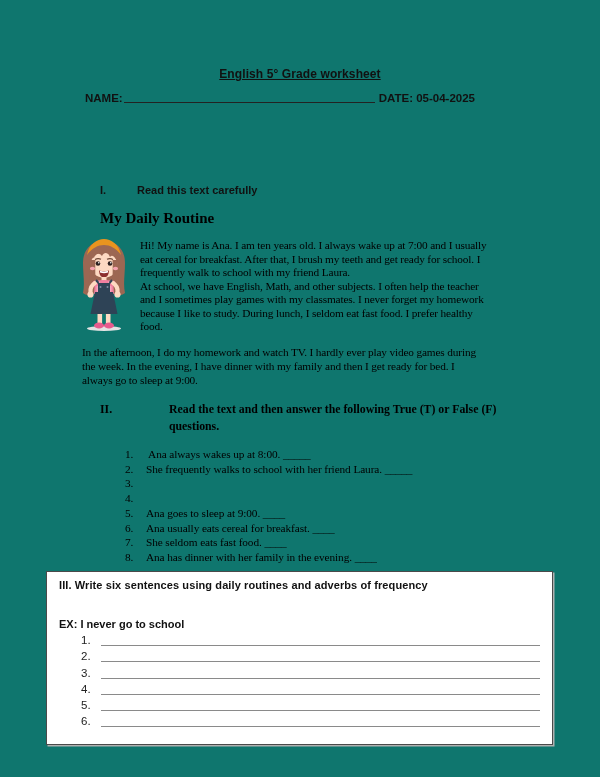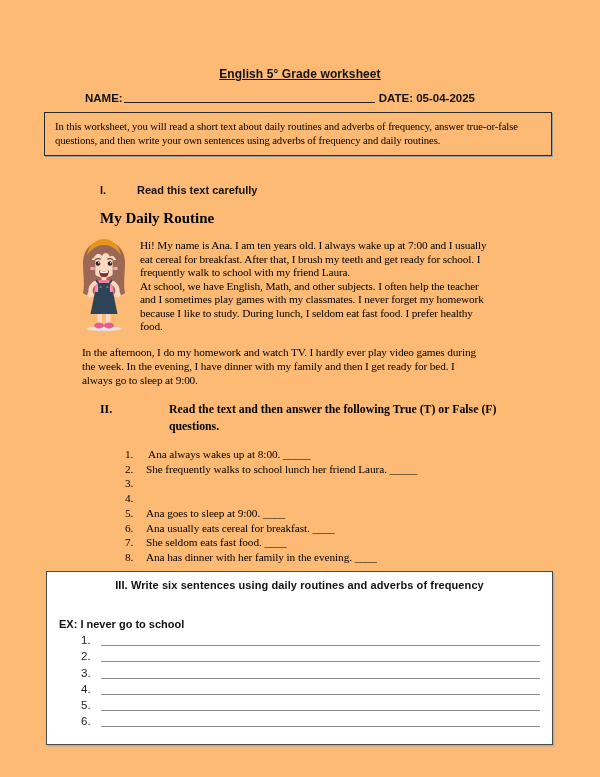--- a/index.html
+++ b/index.html
@@ -1,16 +1,16 @@
 <!DOCTYPE html>
 <html><head>
 <meta charset="utf-8">
 <style>
   html,body{margin:0;padding:0;background:#ffffff;}
-  .page{position:relative;width:600px;height:777px;background:#fdba74;overflow:hidden;
+  .page{position:relative;width:600px;height:777px;background:#0f766e;overflow:hidden;
         font-family:"Liberation Sans",sans-serif;color:#111;}
   .serif{font-family:"Liberation Serif","DejaVu Serif",serif;color:#000;}
 
   .title{position:absolute;top:67px;left:0;width:100%;text-align:center;
          font-size:12px;font-weight:700;text-decoration:underline;letter-spacing:.1px;}
 
   .nameline{position:absolute;top:90px;left:85px;width:390px;display:flex;
             align-items:flex-end;font-weight:700;font-size:11.5px;}
   .nameline .blank{flex:1;border-bottom:1.2px solid #222;margin:0 4px 1px 1px;height:12px;}
 
@@ -35,43 +35,41 @@
   .sec2 .num{width:37px;}
   .sec2 .txt{white-space:pre-line;width:400px;}
 
   .questions{position:absolute;top:447px;left:125px;font-size:11.3px;letter-spacing:-.1px;}
   .qrow{display:flex;line-height:14.7px;white-space:pre;}
   .qrow .num{width:21px;}
 
   .box3{position:absolute;top:571px;left:46px;width:507px;height:174px;box-sizing:border-box;
         border:1.8px solid #4a4a4a;box-shadow:1.5px 1.5px 0 #b0b0b0;
         font-size:11px;font-weight:700;background:#fff;}
-  .box3 .bh{margin:7px 12px 12px;letter-spacing:.1px;text-align:center;}
+  .box3 .bh{margin:7px 12px 12px;letter-spacing:.1px;}
   .box3 .bex{margin:27px 12px 0;}
   .wlines{margin-top:0;}
   .wrow{display:flex;align-items:flex-end;height:16.2px;margin:0 12px 0 34px;
         font-weight:400;font-size:11.5px;color:#222;}
   .wrow .num{width:20px;}
   .wrow .line{flex:1;border-bottom:1.1px solid #8a8a8a;height:100%;}
 </style>
 </head>
 <body>
 
 <div class="page">
 
   <div class="title">English 5° Grade worksheet</div>
 
   <div class="nameline">
     <span>NAME:</span>
     <span class="blank"></span>
     <span>DATE: 05-04-2025</span>
   </div>
 
-  <div class="intro serif">In this worksheet, you will read a short text about daily routines and adverbs of frequency, answer true-or-false
-questions, and then write your own sentences using adverbs of frequency and daily routines.</div>
 
   <div class="sec1">
     <span class="num">I.</span>
     <span>Read this text carefully</span>
   </div>
 
   <div class="story-title serif">My Daily Routine</div>
 
   <svg class="girl" viewBox="0 0 65 96">
     <ellipse cx="33" cy="92.5" rx="17" ry="2.5" fill="#e3e3e3"></ellipse>
@@ -130,21 +128,21 @@
 questions.</span>
   </div>
 
   <div class="questions serif">
     <div class="qrow">
       <span class="num">1.</span>
       <span> Ana always wakes up at 8:00. _____</span>
     </div>
     <div class="qrow">
       <span class="num">2.</span>
-      <span>She frequently walks to school lunch her friend Laura. _____</span>
+      <span>She frequently walks to school with her friend Laura. _____</span>
     </div>
     <div class="qrow">
       <span class="num">3.</span>
     </div>
     <div class="qrow">
       <span class="num">4.</span>
     </div>
     <div class="qrow">
       <span class="num">5.</span>
       <span>Ana goes to sleep at 9:00. ____</span>

